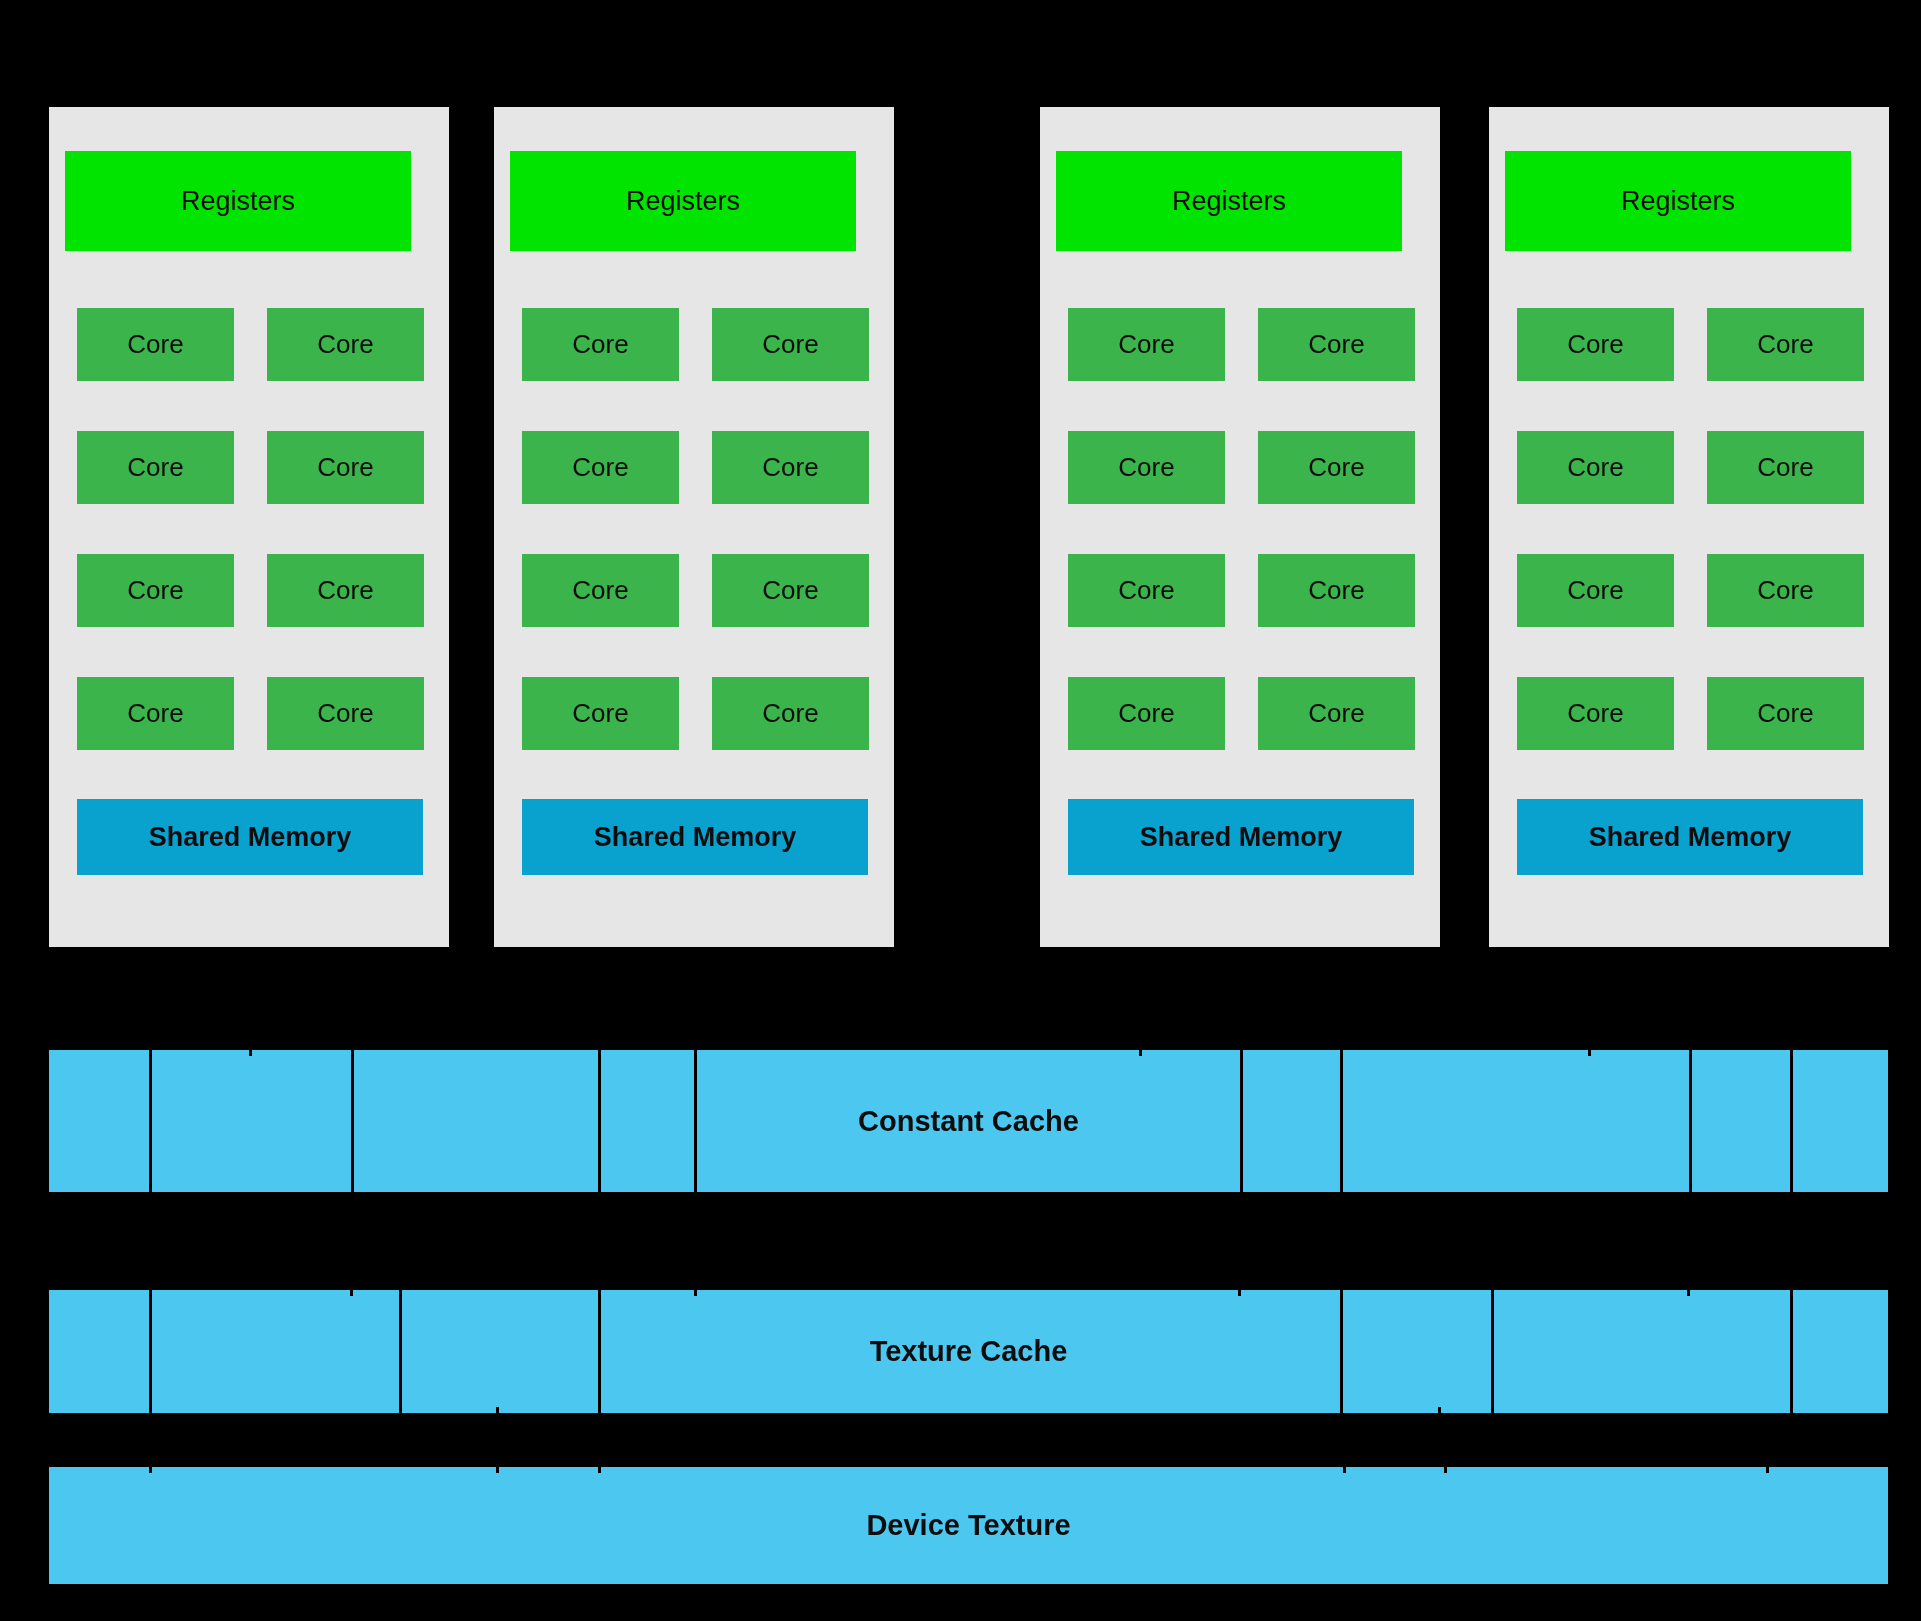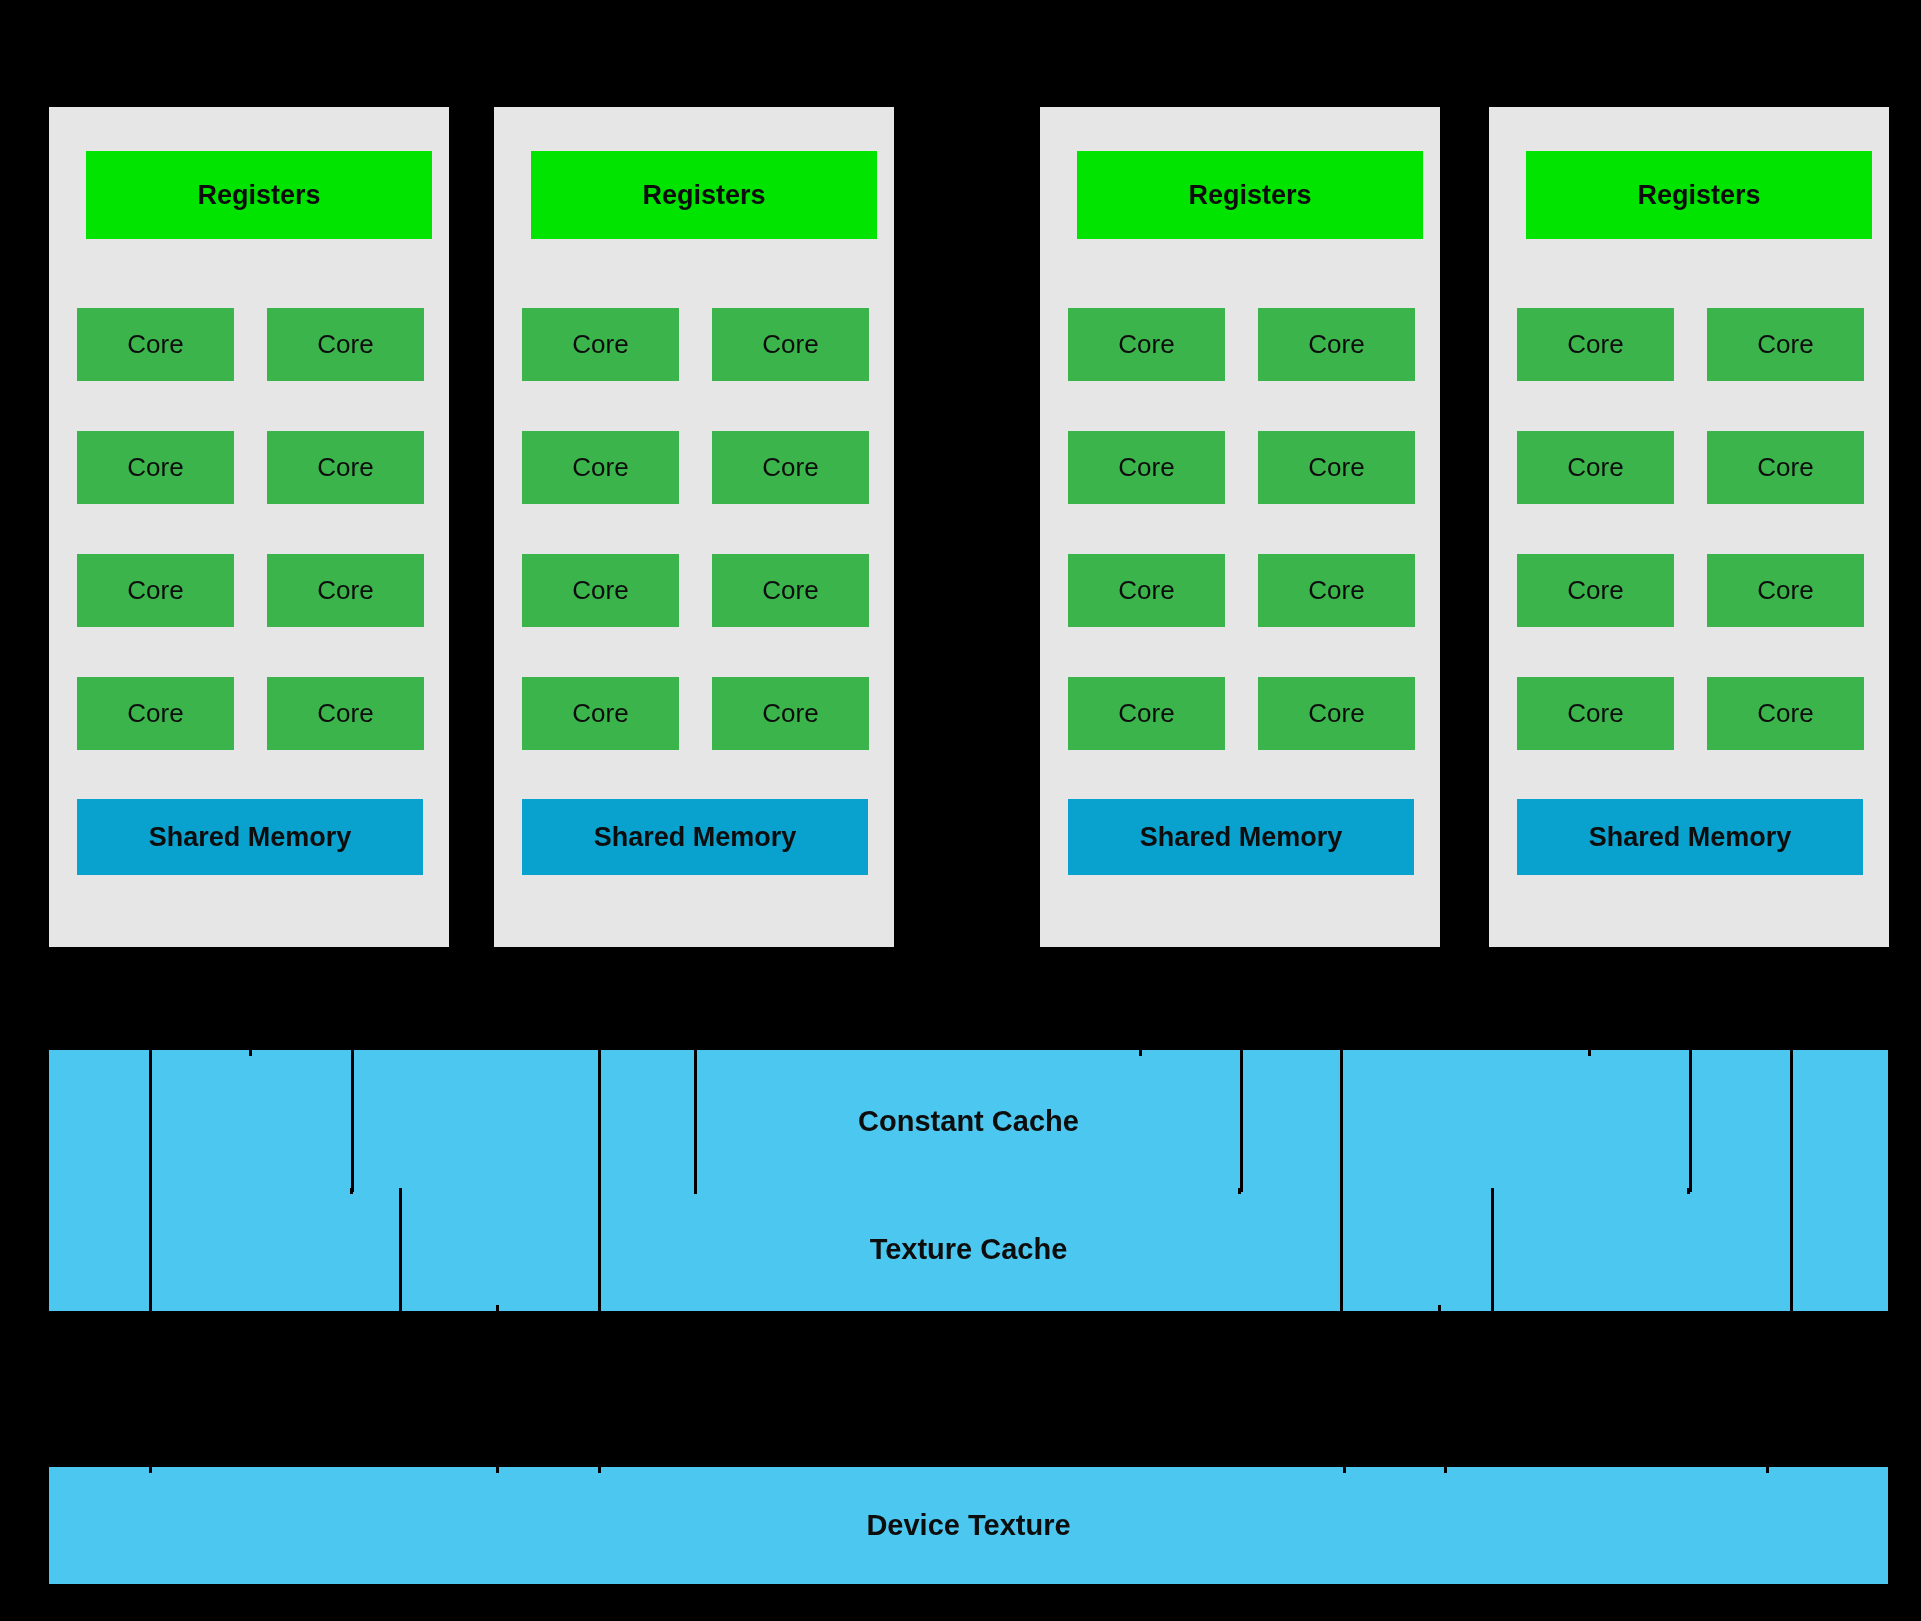--- a/index.html
+++ b/index.html
@@ -26,23 +26,23 @@
     background:var(--panel-gray);
   }
   .mp.p0{left:49px;}  .mp.p1{left:494px;}
   .mp.p2{left:1040px;} .mp.p3{left:1489px;}
 
   .box{
     position:absolute;display:flex;align-items:center;justify-content:center;
     color:var(--text-dark);
   }
   .reg{
-    left:37px;top:44px;width:346px;height:88px;
+    left:16px;top:44px;width:346px;height:100px;
     background:var(--registers-green);
-    font-weight:bold;font-size:27px;
+    font-weight:normal;font-size:27px;
   }
   .shared{
     left:28px;top:692px;width:346px;height:76px;
     background:var(--shared-blue);
     font-weight:bold;font-size:27px;
   }
   .core{
     width:157px;height:73px;
     background:var(--core-green);
     font-size:26px;font-weight:normal;
@@ -51,21 +51,21 @@
   .core.row0{top:201px;} .core.row1{top:324px;}
   .core.row2{top:447px;} .core.row3{top:570px;}
 
   
   .bar{
     position:absolute;left:49px;width:1839px;
     background:var(--cache-blue);
     display:flex;align-items:center;justify-content:center;
   }
   .bar-constant{top:1050px;height:142px;}
-  .bar-texture {top:1188px;height:123px;}
+  .bar-texture {top:1290px;height:123px;}
   .bar-device  {top:1467px;height:117px;}
   .bar-label{
     font-weight:bold;font-size:29px;color:var(--text-dark);
     position:relative;z-index:2;
   }
   .line{
     position:absolute;width:3px;background:var(--line-black);z-index:1;
   }
   .line.vline{top:0;bottom:0;}
   .line.tick-top{top:0;height:6px;}

